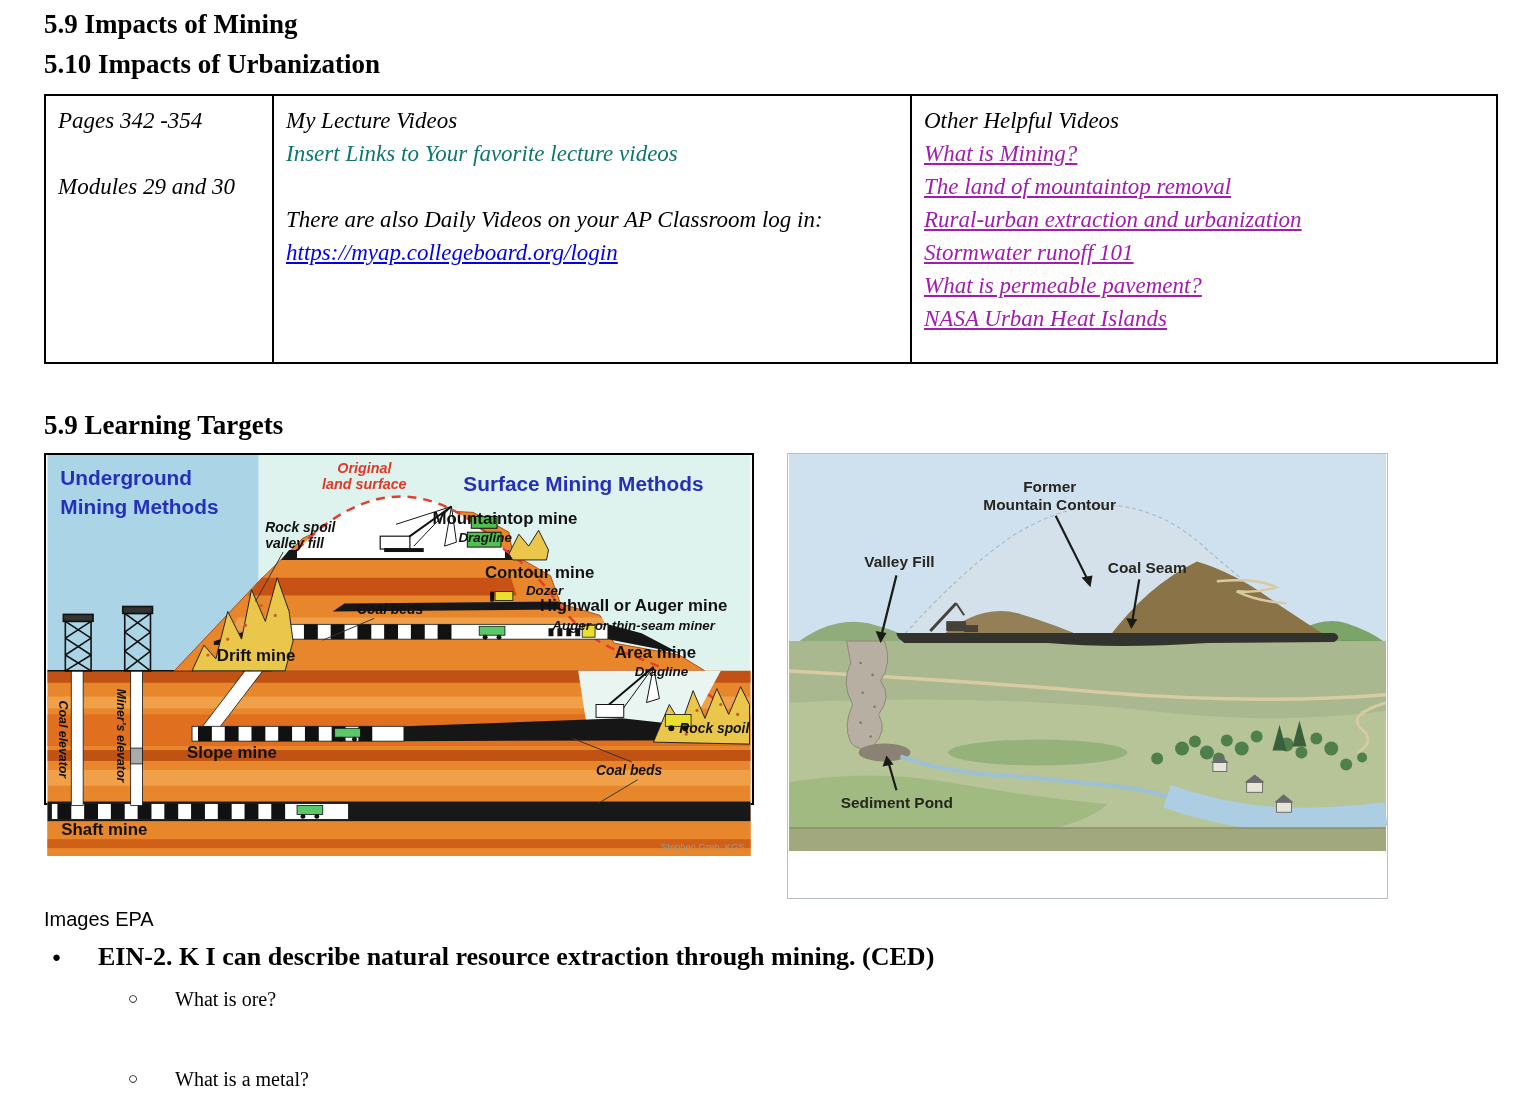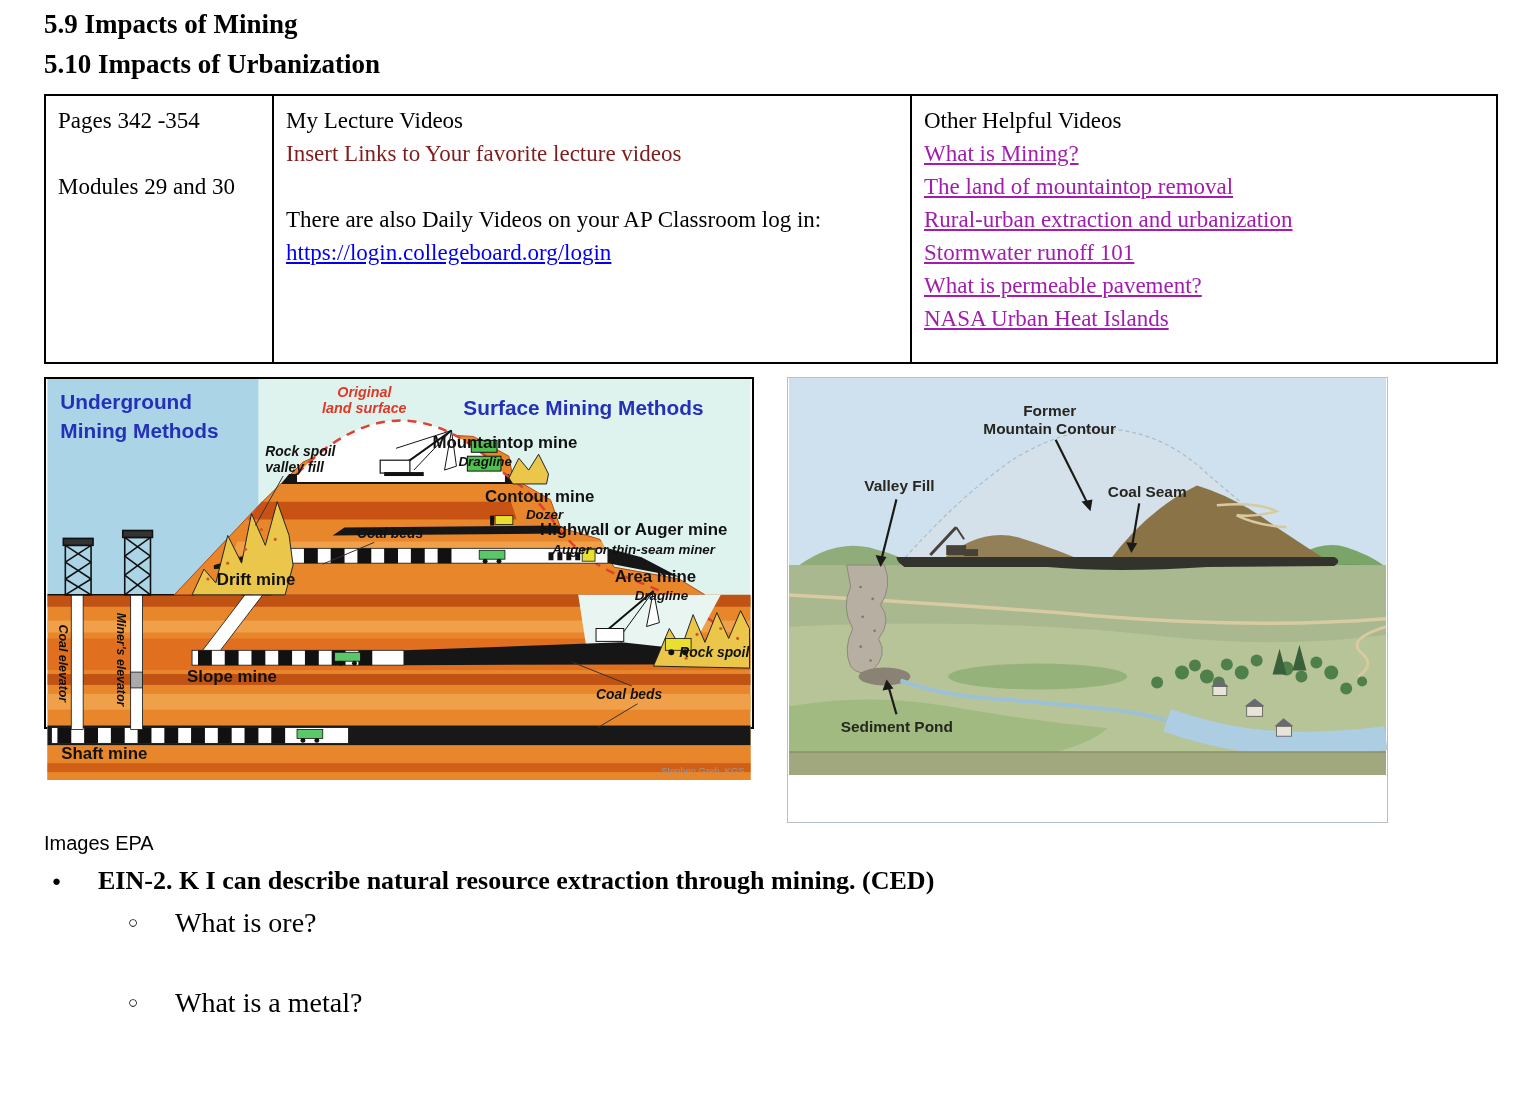--- a/index.html
+++ b/index.html
@@ -2,44 +2,44 @@
 <html><head>
 <meta charset="utf-8">
 <style>
   * { margin:0; padding:0; box-sizing:border-box; }
   html,body { width:1530px; height:1104px; background:#fff; overflow:hidden; }
   body { font-family:"Liberation Serif", serif; color:#000; }
   .page { padding:4px 46px 0 44px; }
 
   .headings h1 { font-size:27px; font-weight:bold; line-height:40px; font-family:"Liberation Serif", serif; }
 
-  table.info { border-collapse:collapse; table-layout:fixed; width:1452px; margin-top:10px; }
+  table.info { border-collapse:collapse; table-layout:fixed; width:1452px; margin-top:10px;font-style:italic; }
   table.info td { border:2px solid #000; vertical-align:top; padding:8px 10px 6px 12px;
                   font-size:23px; line-height:33px; height:268px; }
   .col1 { width:228px; } .col2 { width:638px; } .col3 { width:586px; }
   .blank-line { height:33px; }
-  .red-note { color:#7f1d1d; }
+  .red-note { color:#0f766e; }
   a.doclink { color:#a21caf; text-decoration:underline; display:block; cursor:pointer; }
   a.urllink { color:#0000ee; text-decoration:underline; display:inline; cursor:pointer; }
 
   h2.lt { font-size:27px; font-weight:bold; line-height:30px; margin-top:46px; }
 
   .images-row { display:flex; align-items:flex-start; margin-top:13px; }
   .img-left { border:2px solid #000; width:710px; height:352px; }
   .img-right { border:1px solid #b7c0c6; width:601px; height:446px; margin-left:33px; }
   .images-row svg { display:block; }
 
   .caption { font-family:"Liberation Sans", sans-serif; font-size:20px; line-height:22px; margin-top:9px; }
 
   .bullet-main { display:flex; align-items:flex-start; margin-top:10px; }
   .bullet-main .dot { width:14px; font-size:15px; line-height:34px; margin-left:8px; margin-right:32px; }
   .bullet-main .txt { font-size:26px; font-weight:bold; line-height:34px; }
   .bullet-sub { display:flex; align-items:flex-start; margin-top:9px; }
   .bullet-sub .ring { width:16px; font-size:17px; line-height:32px; margin-left:84px; margin-right:31px; }
-  .bullet-sub .txt { font-size:28px; line-height:32px; }
+  .bullet-sub .txt { font-size:20px; line-height:32px; }
   .bullet-sub.second { margin-top:48px; }
 
   text { font-family:"Liberation Sans", sans-serif; }
 </style>
 </head>
 <body>
 
 <div class="page">
 
   <div class="headings">
@@ -57,35 +57,36 @@
         <tr>
       <td>
         <div>Pages 342 -354</div>
         <div class="blank-line"></div>
         <div>Modules 29 and 30</div>
       </td>
       <td>
         <div>My Lecture Videos</div>
         <div class="red-note">Insert Links to Your favorite lecture videos</div>
         <div class="blank-line"></div>
-        <div><span>There are also Daily Videos on your AP Classroom log in: </span><a class="urllink" href="#">https://login.collegeboard.org/login</a></div>
+        <div><span>There are also Daily Videos on your AP Classroom log in: </span><a class="urllink" href="#">https://myap.collegeboard.org/login</a></div>
       </td>
       <td>
         <div>Other Helpful Videos</div>
         <a class="doclink" href="#">What is Mining?</a>
         <a class="doclink" href="#">The land of mountaintop removal</a>
         <a class="doclink" href="#">Rural-urban extraction and urbanization</a>
         <a class="doclink" href="#">Stormwater runoff 101</a>
         <a class="doclink" href="#">What is permeable pavement?</a>
         <a class="doclink" href="#">NASA Urban Heat Islands</a>
       </td>
     </tr>
   </tbody>
     </table>
 
+  <h2 class="lt">5.9 Learning Targets</h2>
 
   <div class="images-row">
 
     <div class="img-left">
     <svg width="706" height="401" viewBox="0 0 710 405">
       <rect width="710" height="405" fill="#def2ee"></rect>
       <rect x="0" y="0" width="213" height="224" fill="#abd4e6"></rect>
 
       <rect x="0" y="218" width="710" height="187" fill="#e8862c"></rect>
       <rect x="0" y="218" width="710" height="12" fill="#c05214"></rect>

